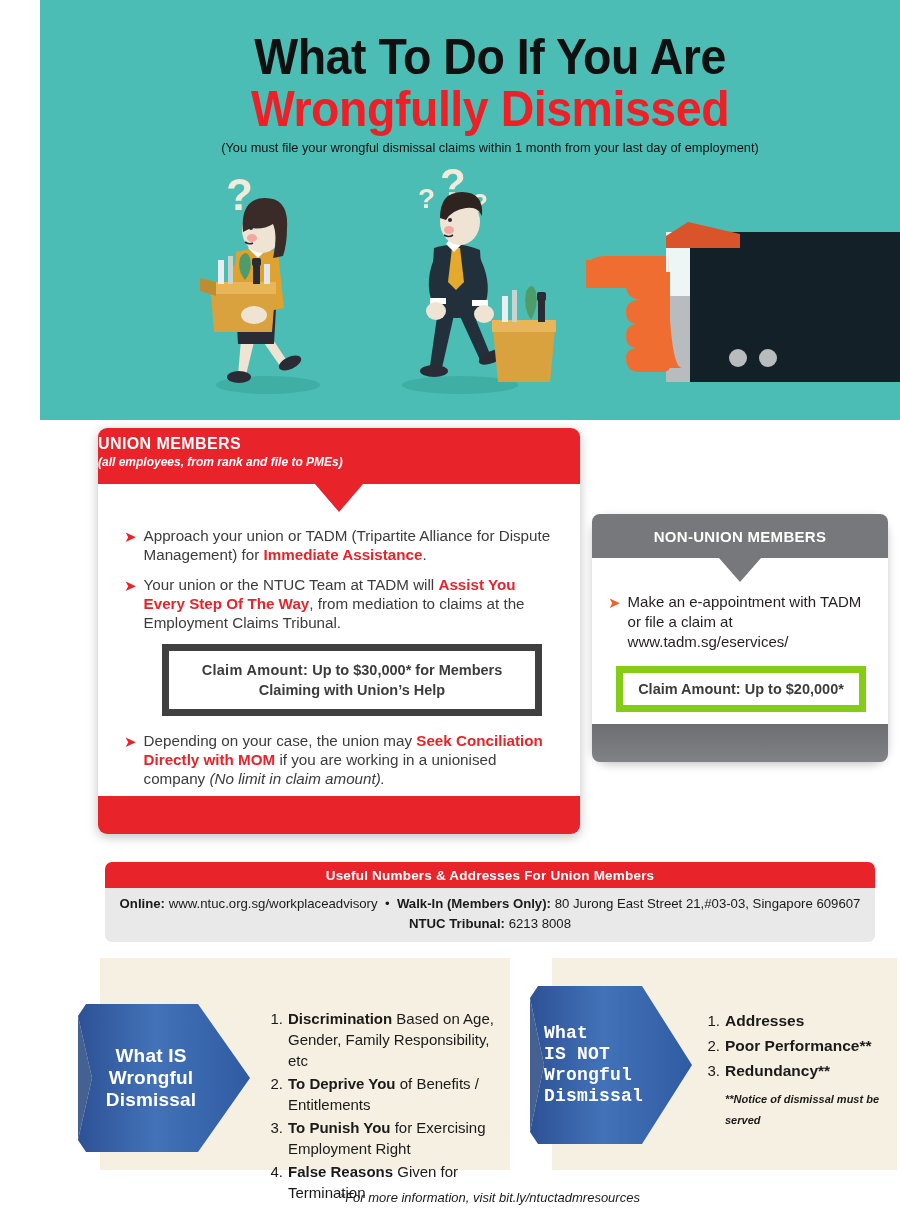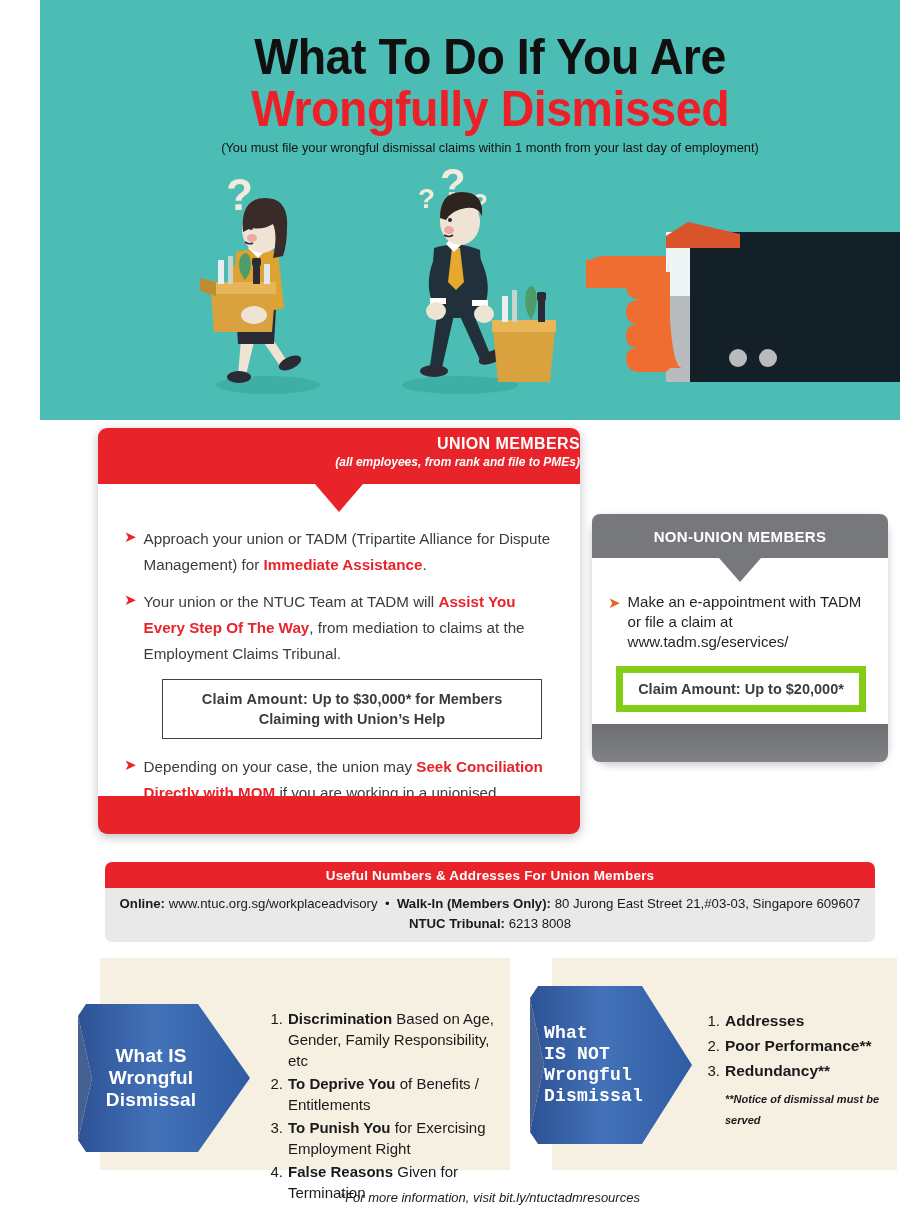--- a/index.html
+++ b/index.html
@@ -66,43 +66,43 @@
   }
 
   .card-union {
     position: absolute; left: 58px; top: 428px; width: 482px; height: 406px;
     background: #ffffff; border-radius: 9px;
     box-shadow: 0 3px 11px rgba(0,0,0,0.25);
   }
   .card-union .cap {
     position: absolute; left: 0; top: 0; width: 100%; height: 56px;
     background: #e8232a; border-radius: 9px 9px 0 0;
-    color: #fff; text-align: right; padding-top: 7px;
+    color: #fff; text-align: left; padding-top: 7px;
   }
   .card-union .cap .l1 { font-size: 16px; font-weight: bold; letter-spacing: 0.4px; }
   .card-union .cap .l2 { font-size: 12px; font-style: italic; font-weight: bold; margin-top: 2px; }
   .card-union .notch {
     position: absolute; left: 50%; top: 56px; margin-left: -24px;
     width: 0; height: 0; border-left: 24px solid transparent;
     border-right: 24px solid transparent; border-top: 28px solid #e8232a;
   }
   .card-union .foot {
     position: absolute; left: 0; bottom: 0; width: 100%; height: 38px;
     background: #e8232a; border-radius: 0 0 9px 9px;
   }
 
   .ubody { position: absolute; left: 26px; top: 98px; right: 20px; }
   .bullet { display: flex; margin-bottom: 11px; }
   .bullet .arw { color: #e8232a; font-size: 15px; line-height: 21px; margin-right: 7px; flex: 0 0 auto; }
-  .bullet .txt { font-size: 15.2px; line-height: 26px; color: #3c3c3c; }
+  .bullet .txt { font-size: 15.2px; line-height: 19px; color: #3c3c3c; }
   .bullet .txt b { color: #e8232a; font-weight: bold; }
   .bullet .txt i { font-style: italic; color: #3c3c3c; }
 
   .claimbox {
-    border: 1px solid #404040; margin: 12px 18px 15px 38px; padding: 9px 8px;
+    border: 7px solid #404040; margin: 12px 18px 15px 38px; padding: 9px 8px;
     text-align: center; font-size: 14.5px; line-height: 20px;
     color: #3c3c3c; font-weight: bold;
   }
   .claimbox .lbl { font-weight: bold; letter-spacing: 0.3px; }
 
   .nbody { position: absolute; left: 16px; top: 78px; right: 12px; }
   .nbody .bullet .arw { color: #e8622a; }
   .nbody .bullet .txt { font-size: 15px; line-height: 20px; color: #231f20; }
   .nclaim {
     border: 7px solid #84cc16; margin: 14px 10px 0 8px; padding: 8px 6px;

